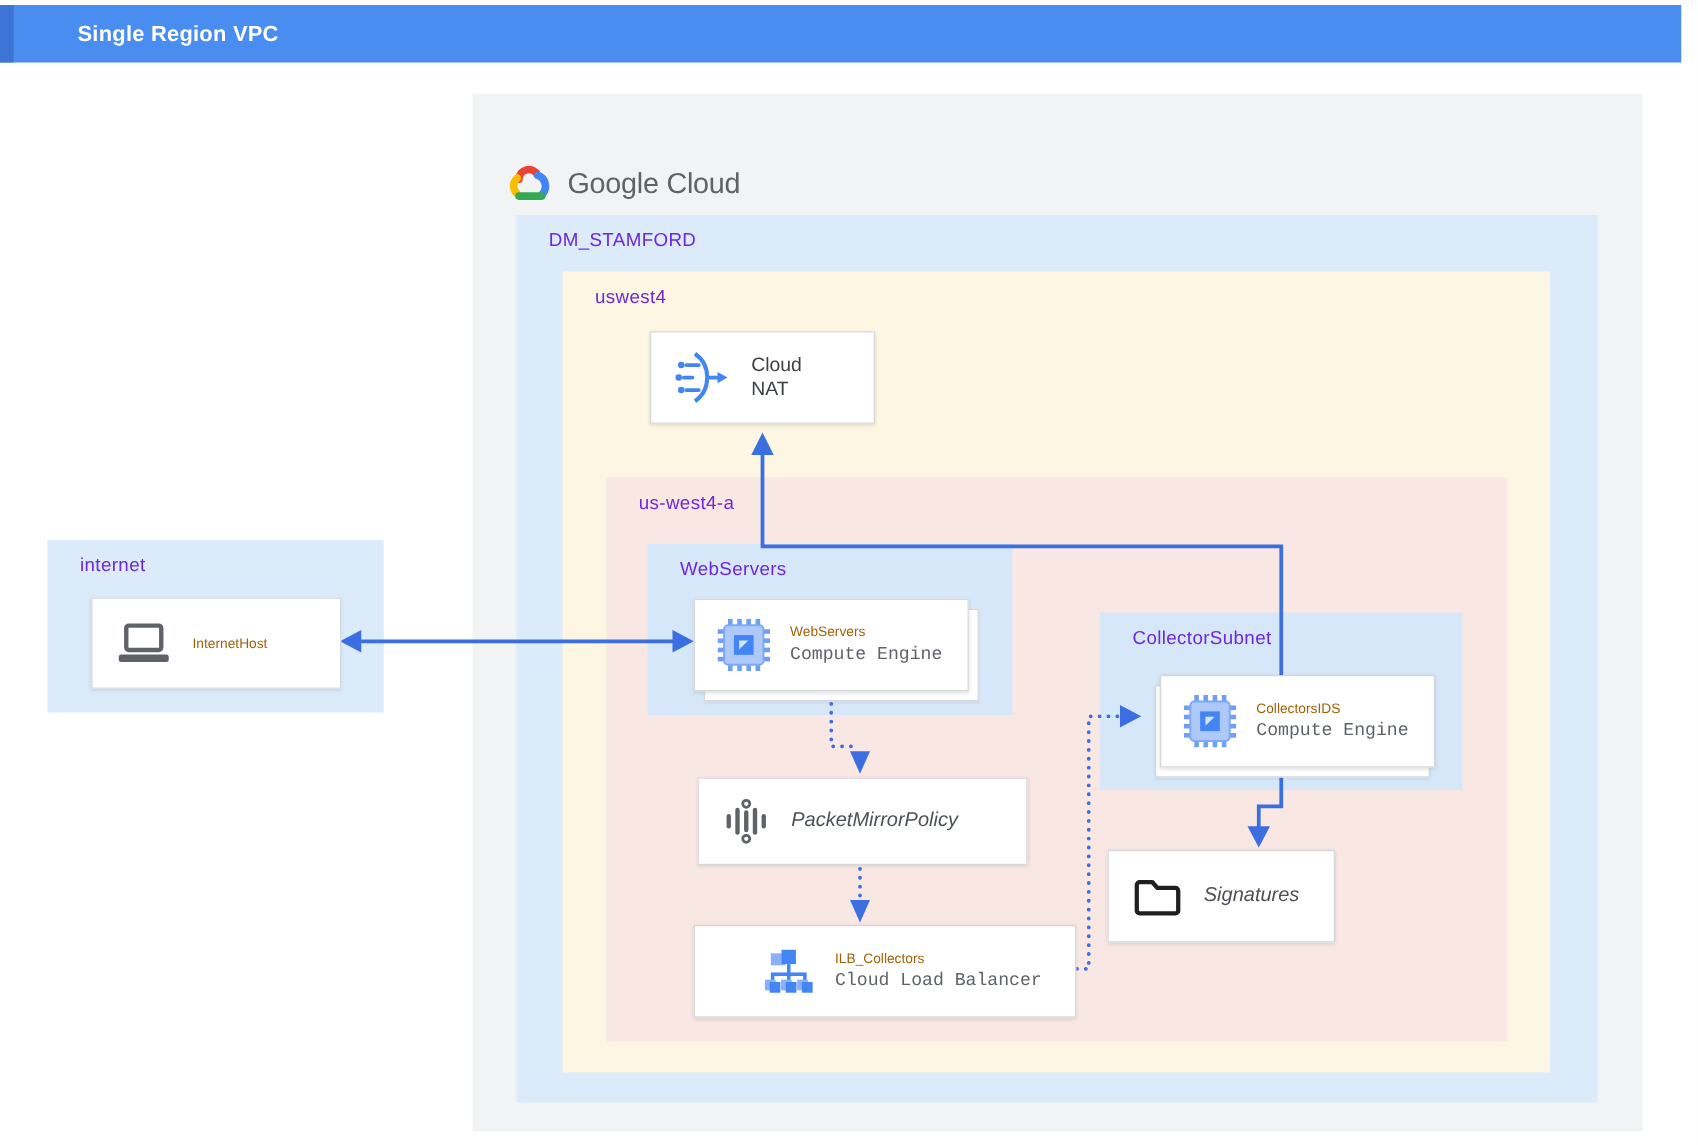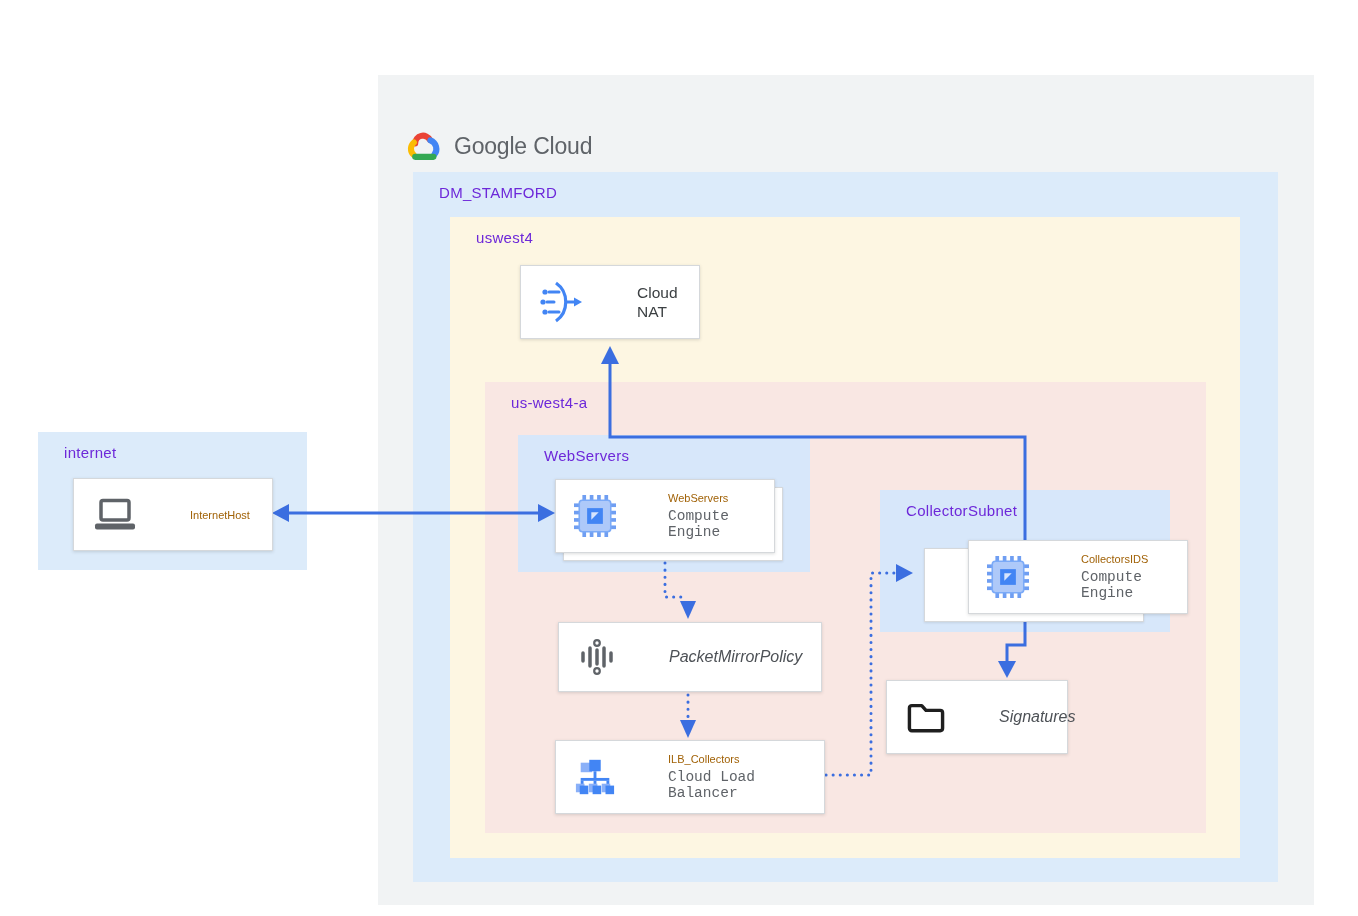--- a/index.html
+++ b/index.html
@@ -26,43 +26,47 @@
   #box-collectorsubnet{left:880px;top:490px;width:290px;height:142px;background:#d7e7fa;}
   #box-internet{left:38px;top:432px;width:269px;height:138px;background:#dcebfa;}
 
   
   .edges{position:absolute;left:0;top:0;width:1358px;height:916px;z-index:2;}
 
   
   .card-back{position:absolute;background:#ffffff;border:1px solid #d5d8db;z-index:3;
              box-shadow:0 1px 2px rgba(60,64,67,0.12);}
   .card{position:absolute;background:#ffffff;border:1px solid #d5d8db;z-index:4;
-        display:flex;align-items:center;box-shadow:0 1px 3px rgba(60,64,67,0.18);gap:36px;}
+        display:flex;align-items:center;box-shadow:0 1px 3px rgba(60,64,67,0.18);}
   .card .icon{flex:0 0 auto;margin-left:18px;}
   .card .txt{margin-left:16px;}
   .title{font-size:11px;color:#a16207;}
   .subtitle{font-size:14.5px;color:#5f6368;margin-top:4px;font-family:Liberation Mono, monospace;}
   .gray-title{font-size:16px;color:#4d5156;font-style:italic;}
   .nat-title{width:58px;font-size:15.5px;line-height:19px;color:#3c4043;}
 
   #card-cloudnat{left:520px;top:265px;width:178px;height:72px;}
   #card-internethost{left:73px;top:478px;width:198px;height:71px;}
   #back-webservers{left:563px;top:487px;width:218px;height:72px;}
   #card-webservers{left:555px;top:479px;width:218px;height:72px;}
   #card-packetmirror{left:558px;top:622px;width:262px;height:68px;}
-  #card-ilb{left:555px;top:740px;width:268px;height:72px;}
+  #card-ilb{left:555px;top:740px;width:268px;height:72px;padding-left:36px;}
   #back-collectorsids{left:924px;top:548px;width:218px;height:72px;}
-  #card-collectorsids{left:968px;top:540px;width:218px;height:72px;justify-content:center;}
+  #card-collectorsids{left:928px;top:540px;width:218px;height:72px;}
   #card-signatures{left:886px;top:680px;width:180px;height:72px;}
 </style>
 </head>
 <body>
 
 <div class="canvas">
 
+  <div class="titlebar">
+    <div class="titlebar-edge"></div>
+    <span class="titlebar-text">Single Region VPC</span>
+  </div>
 
   <div class="panel"></div>
 
   <div class="logo">
     <svg width="40" height="32" viewBox="0 0 46 34">
       <path d="M14 14 A9 9 0 0 1 31 10" fill="none" stroke="#ea4335" stroke-width="7" stroke-linecap="round"></path>
       <path d="M12 27 A9.5 9.5 0 0 1 12.5 13" fill="none" stroke="#fbbc04" stroke-width="7" stroke-linecap="round"></path>
       <path d="M31.5 10.5 A10.5 10.5 0 0 1 36 27" fill="none" stroke="#4285f4" stroke-width="7" stroke-linecap="round"></path>
       <path d="M14 29.5 H35" fill="none" stroke="#34a853" stroke-width="7" stroke-linecap="round"></path>
     </svg>

